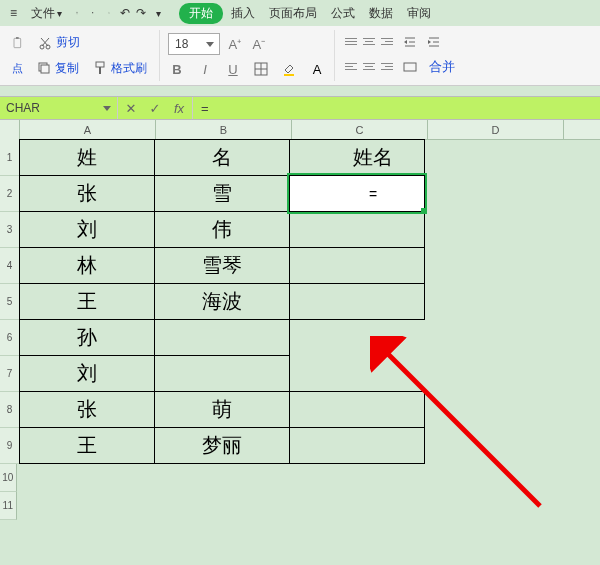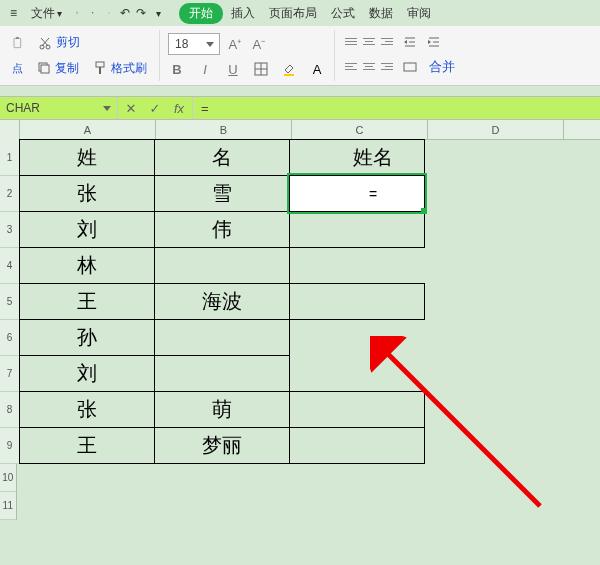--- a/index.html
+++ b/index.html
@@ -477,20 +477,21 @@
         <div class="row-h">3</div>
         <div class="cell col-A bordered">刘</div>
         <div class="cell col-B bordered">伟</div>
         <div class="cell col-C bordered"></div>
         <div class="cell col-D"></div>
       </div>
 
       <div class="row">
         <div class="row-h">4</div>
         <div class="cell col-A bordered">林</div>
+        <div class="cell col-B bordered">雪琴</div>
         <div class="cell col-C bordered"></div>
         <div class="cell col-D"></div>
       </div>
 
       <div class="row">
         <div class="row-h">5</div>
         <div class="cell col-A bordered">王</div>
         <div class="cell col-B bordered">海波</div>
         <div class="cell col-C bordered"></div>
         <div class="cell col-D"></div>

